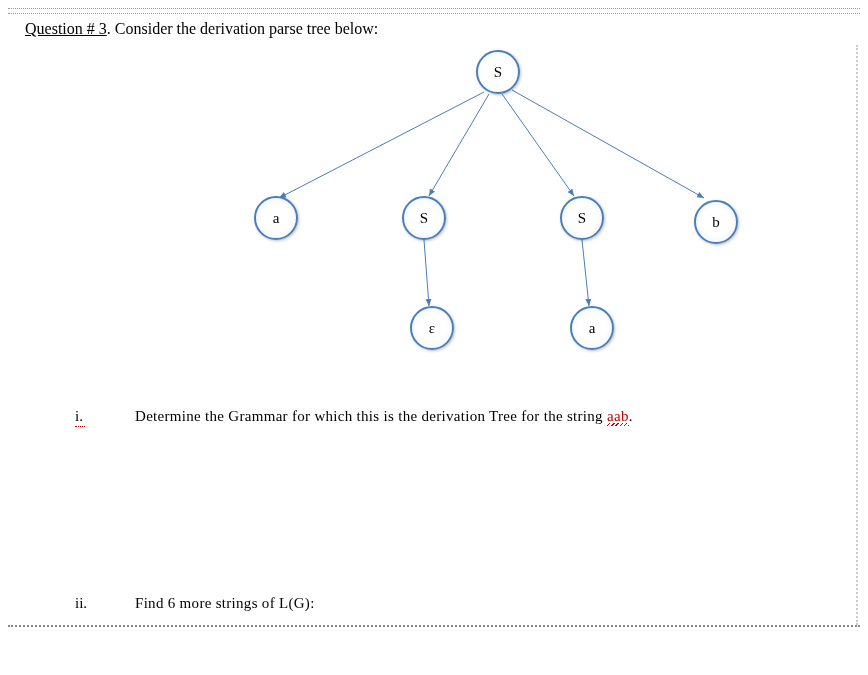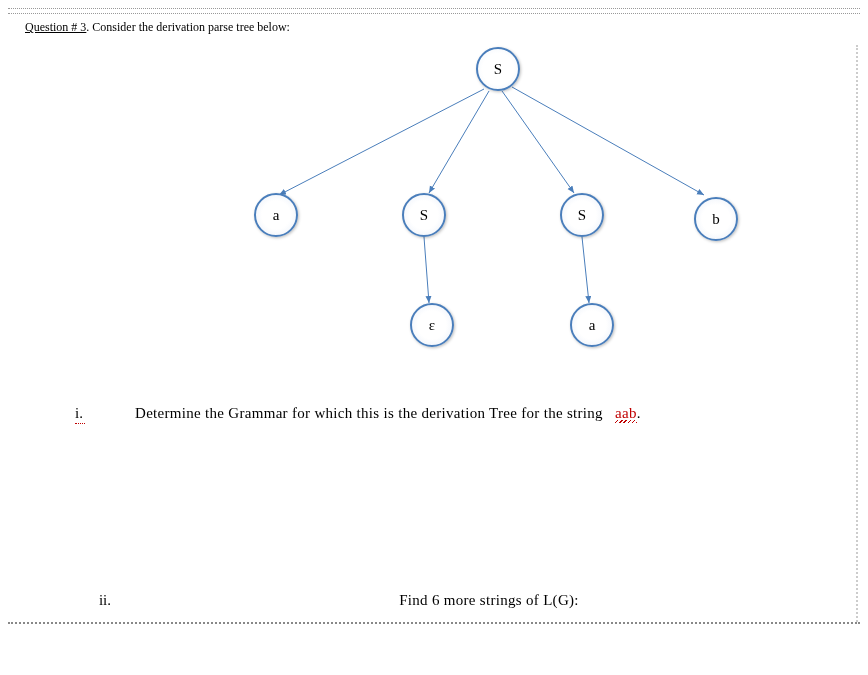--- a/index.html
+++ b/index.html
@@ -31,21 +31,21 @@
   }
   .page-border-bottom {
     position: absolute;
     bottom: 8px;
     left: 8px;
     right: 8px;
     height: 0;
     border-bottom: 2px dotted #888;
   }
   .question-header {
-    font-size: 12px;
+    font-size: 16px;
   }
   .question-header .underline {
     text-decoration: underline;
   }
   .tree-container {
     position: relative;
     width: 700px;
     height: 320px;
     margin: 10px auto 30px auto;
   }
@@ -86,34 +86,32 @@
   .question-list {
     margin-top: 40px;
     padding-left: 50px;
   }
   .q-item {
     display: flex;
     margin-bottom: 170px;
   }
   .q-item:last-child {
     margin-bottom: 3px;
-    text-align: center;
   }
   .q-marker {
     width: 60px;
     flex-shrink: 0;
   }
   .q-text {
     flex: 1;
     letter-spacing: 0.3px;
   }
   .aab {
     color: #c00000;
     position: relative;
-    margin-left: 8px;
   }
   .aab::after {
     content: "";
     position: absolute;
     left: 0;
     right: 0;
     bottom: -2px;
     height: 3px;
     background: repeating-linear-gradient(-45deg, #c00000 0, #c00000 1px, transparent 1px, transparent 3px);
   }

